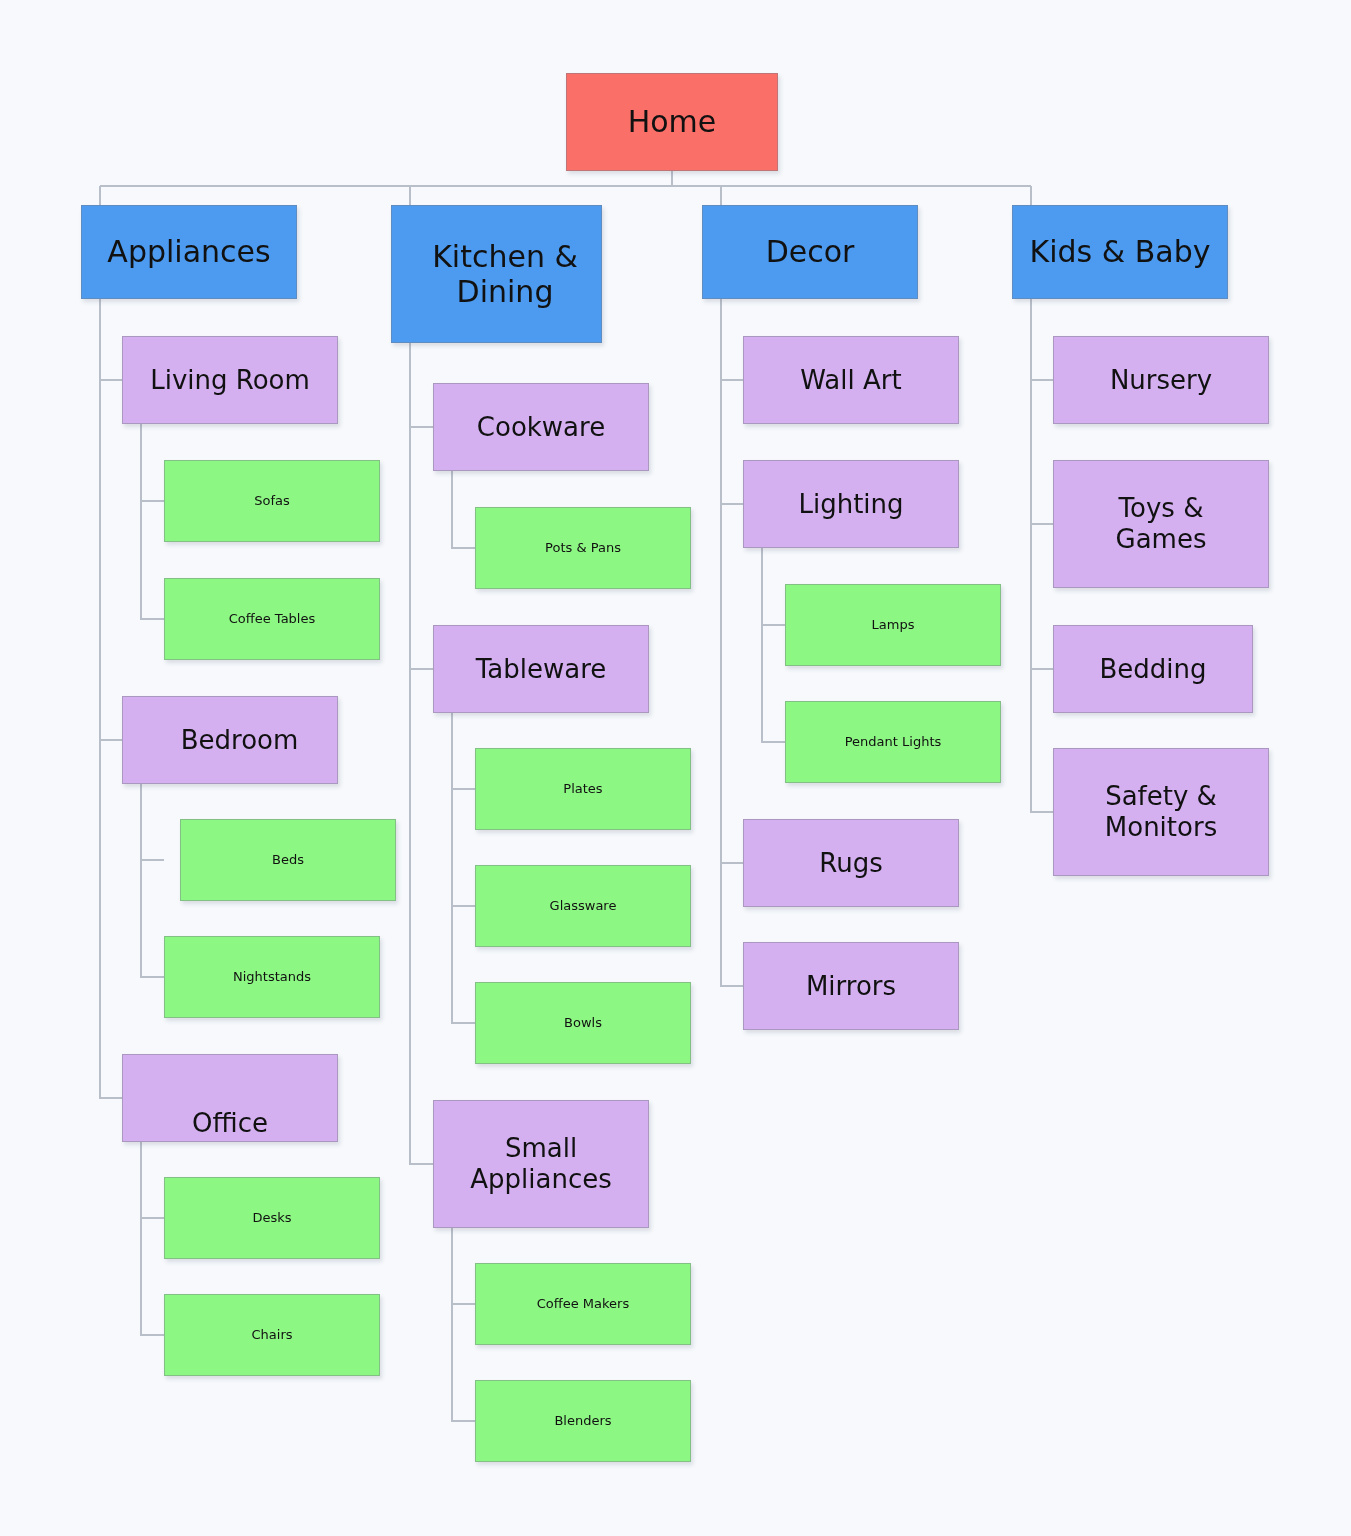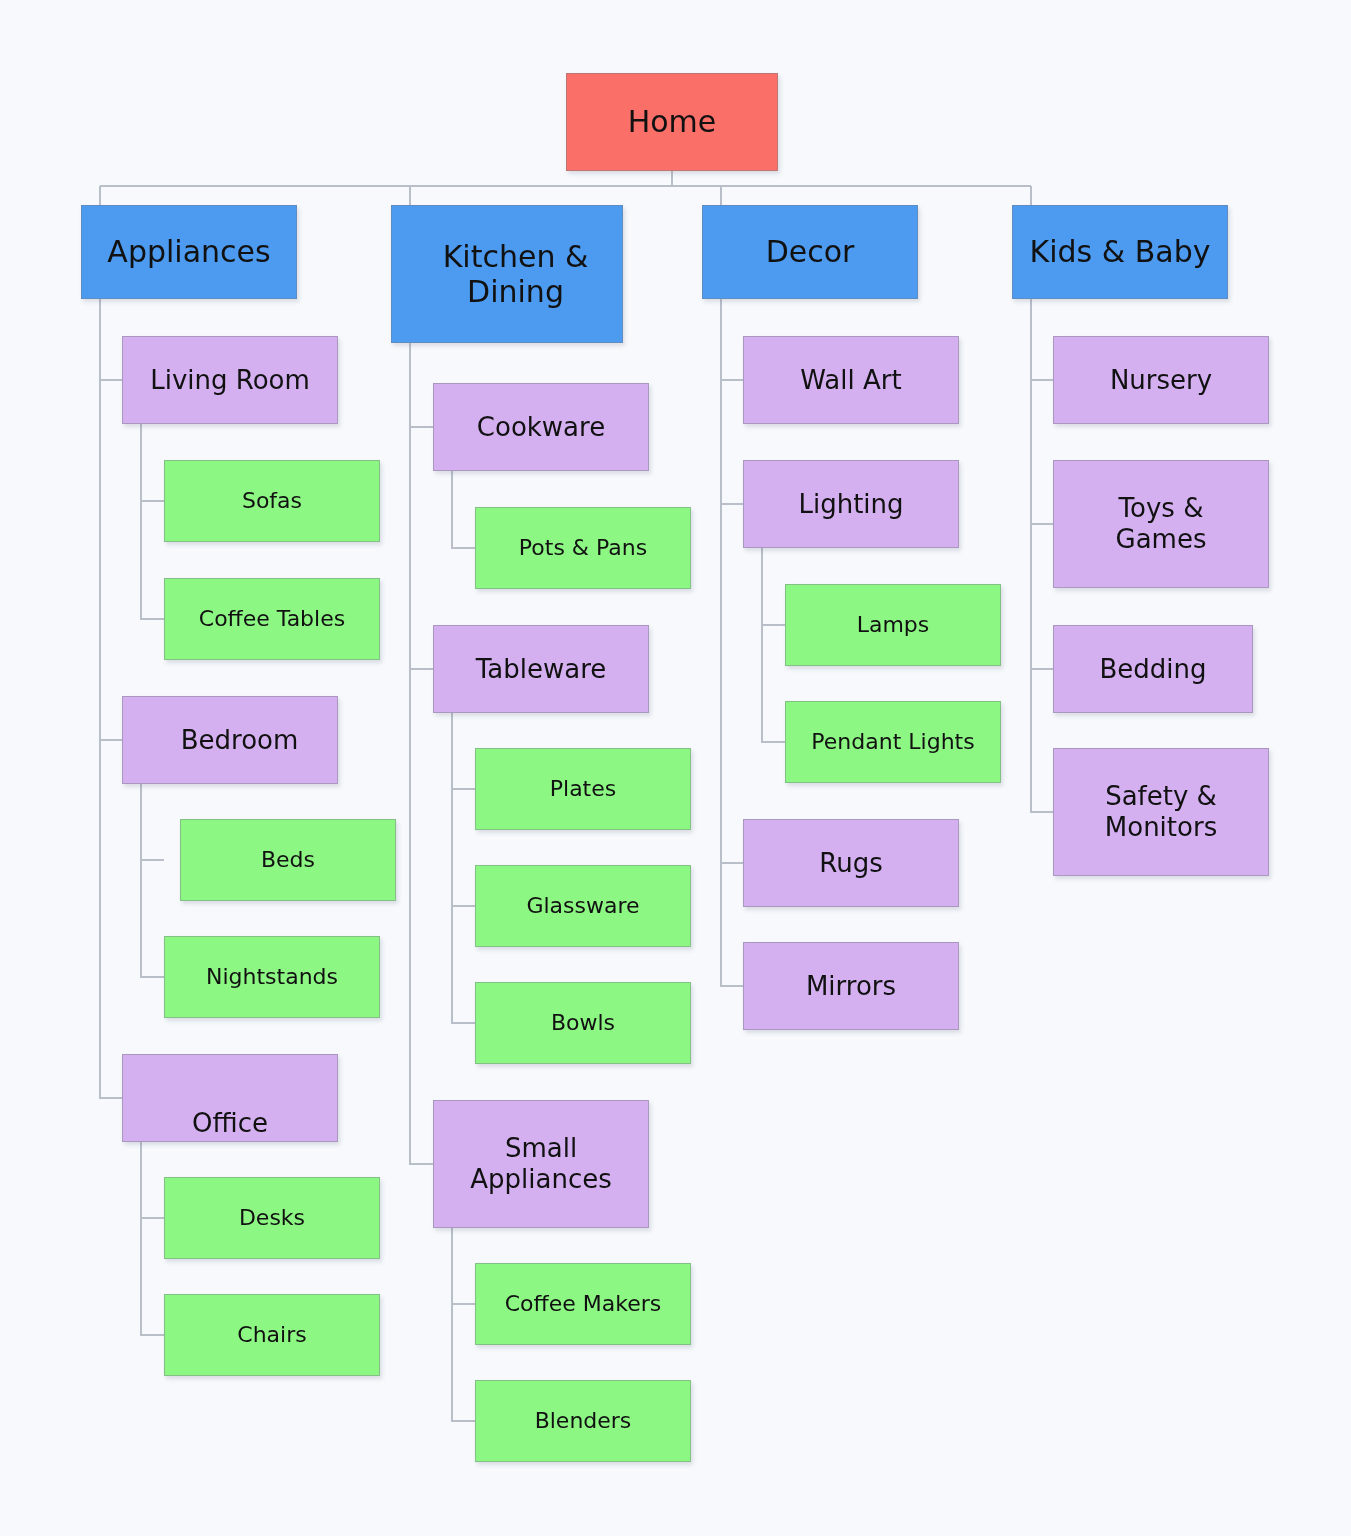--- a/index.html
+++ b/index.html
@@ -46,21 +46,21 @@
   .node.lvl2 {
     background: #4d9bf0;
     font-size: 30px;
   }
   .node.lvl3 {
     background: #d4b0f0;
     font-size: 26px;
   }
   .node.lvl4 {
     background: #8df783;
-    font-size: 22px;
+    font-size: 13px;
   }
   .node-label {
     display: block;
     white-space: pre-line;
   }
 </style>
 </head>
 <body>
 
 <div id="canvas">
@@ -100,21 +100,21 @@
       <path d="M 1031 299 L 1031 669 L 1053 669" fill="none" stroke="#b9bfc9" stroke-width="1.6" shape-rendering="crispEdges"></path>
       <path d="M 1031 299 L 1031 812 L 1053 812" fill="none" stroke="#b9bfc9" stroke-width="1.6" shape-rendering="crispEdges"></path>
     </svg>
   <div id="nodes-layer">
       <div class="node root" style="left: 566px; top: 73px; width: 212px; height: 98px; background: rgb(250, 112, 105);">
         <span class="node-label">Home</span>
       </div>
       <div class="node lvl2" style="left: 81px; top: 205px; width: 216px; height: 94px; background: rgb(77, 155, 240);">
         <span class="node-label">Appliances</span>
       </div>
-      <div class="node lvl2" style="left: 391px; top: 205px; width: 232px; height: 138px; background: rgb(77, 155, 240); padding-left: 23px;">
+      <div class="node lvl2" style="left: 391px; top: 205px; width: 211px; height: 138px; background: rgb(77, 155, 240); padding-left: 23px;">
         <span class="node-label">Kitchen &amp;
 Dining</span>
       </div>
       <div class="node lvl2" style="left: 702px; top: 205px; width: 216px; height: 94px; background: rgb(77, 155, 240);">
         <span class="node-label">Decor</span>
       </div>
       <div class="node lvl2" style="left: 1012px; top: 205px; width: 216px; height: 94px; background: rgb(77, 155, 240);">
         <span class="node-label">Kids &amp; Baby</span>
       </div>
       <div class="node lvl3" style="left: 122px; top: 336px; width: 216px; height: 88px; background: rgb(212, 176, 240);">

